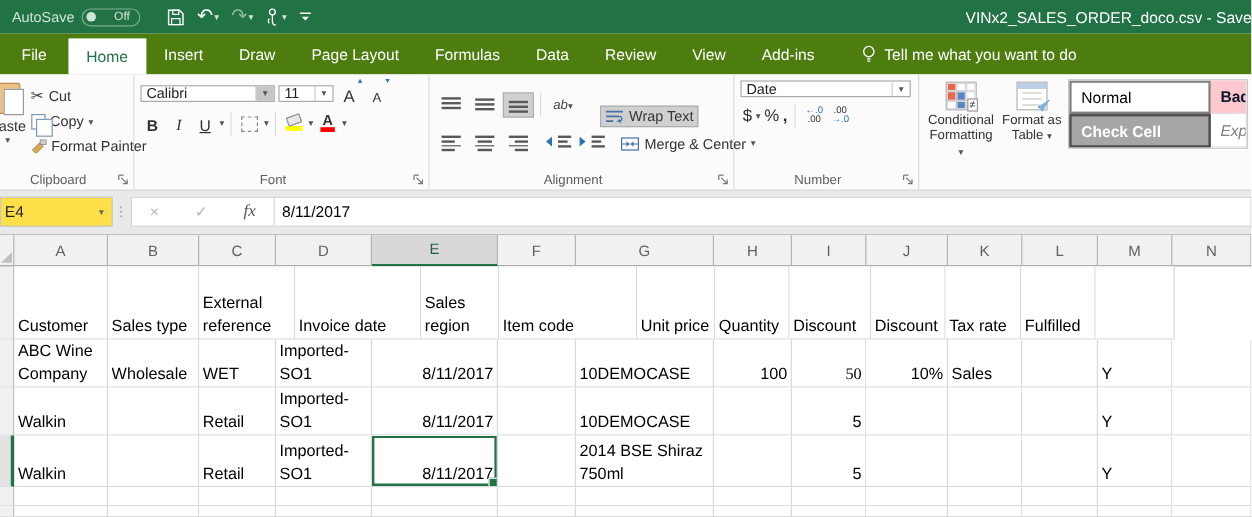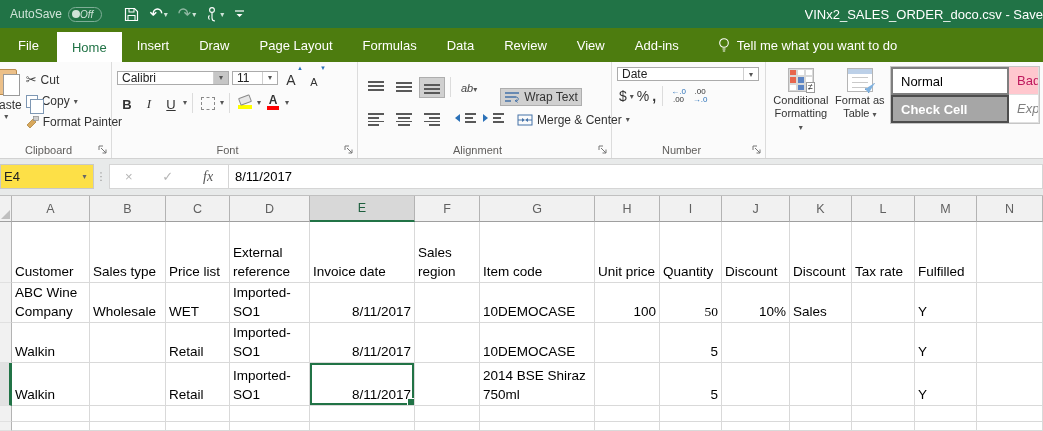--- a/index.html
+++ b/index.html
@@ -4,21 +4,21 @@
 <style>
   * { box-sizing: border-box; margin: 0; padding: 0; }
   html,body { background:#fff; }
   body { font-family: "Liberation Sans", sans-serif; }
   #app { position:relative; width:1043px; height:431px; overflow:hidden; background:#fff; }
 
   
   .titlebar { height:28px; background:#217346; display:flex; align-items:center; color:#fff; }
   .autosave { display:flex; align-items:center; gap:6px; margin-left:10px; }
   .autosave-label { font-size:12px; color:#cfe3d8; }
-  .autosave-pill { display:flex; align-items:center; gap:0; border:1px solid #7fae97; border-radius:8px; padding:1px 8px 1px 3px; height:15px;font-style:italic; }
+  .autosave-pill { display:flex; align-items:center; gap:15px; border:1px solid #7fae97; border-radius:8px; padding:1px 8px 1px 3px; height:15px; }
   .autosave-dot { width:8px; height:8px; border-radius:50%; background:#cfe3d8; }
   .autosave-state { font-size:10px; color:#cfe3d8; }
   .qat { display:flex; align-items:center; gap:2px; margin-left:18px; }
   .qat-btn { display:flex; align-items:center; padding:2px 4px; height:24px; cursor:default; }
   .qat-caret { font-size:8px; color:#cfe3d8; margin-left:1px; }
   .glyph-undo { font-size:16px; line-height:14px; color:#fff; }
   .glyph-redo { font-size:16px; line-height:14px; color:#8fb8a2; }
   .title-text { margin-left:auto; font-size:13px; color:#fff; white-space:nowrap; overflow:hidden; }
 
   
@@ -105,21 +105,21 @@
   .cf-icon { width:26px; height:24px; display:grid; grid-template-columns:1fr 1fr 1fr; grid-auto-rows:1fr; border:1px solid #b5b5b5; background:#fff; position:relative; margin-bottom:2px; }
   .cf-icon b { border:0.5px solid #d9d9d9; }
   .cf-r { background:#e8664e; } .cf-b { background:#5b84c4; }
   .cf-neq { position:absolute; right:-2px; bottom:-2px; background:#fff; border:1px solid #999; font-size:9px; line-height:9px; padding:0 1px; font-style:normal; }
   .fat-icon { width:26px; height:24px; border:1px solid #b5b5b5; background:linear-gradient(#bcd0e8 25%, #fff 25%); position:relative; margin-bottom:2px; }
   .fat-icon::after { content:""; position:absolute; left:4px; right:4px; top:8px; height:1px; background:#c9c9c9; box-shadow:0 5px 0 #c9c9c9, 0 10px 0 #c9c9c9; }
   .brush { position:absolute; right:-3px; bottom:-2px; width:10px; height:10px; background:#7fb2e0; clip-path:polygon(100% 0, 40% 100%, 0 60%); border:1px solid #4a7dae; }
   .gallery { flex:1; border:1px solid #c6c6c6; background:#fff; display:grid; grid-template-columns:118px 1fr; grid-template-rows:1fr 1fr; overflow:hidden; min-width:150px; margin-top:1px; height:58px; }
   .gcell { display:flex; align-items:center; padding:0 8px; font-size:13px; border-right:1px solid #e0e0e0; border-bottom:1px solid #e0e0e0; white-space:nowrap; overflow:hidden; cursor:default; }
   .gcell.normal { border:2px solid #7f7f7f; background:#fff; color:#000; }
-  .gcell.bad { background:#ffc7ce; color:#be185d; }
+  .gcell.bad { background:#ffc7ce; color:#0f172a;font-weight:bold; }
   .gcell.check { background:#a6a6a6; color:#fff; font-weight:bold; border:2px solid #4d4d4d; }
   .gcell.explan { color:#7f7f7f; font-style:italic; }
 
   
   .fbar { height:37px; background:#e8eaea; border-bottom:1px solid #c0c0c0; display:flex; align-items:center; padding:5px 0 6px 0; }
   .namebox { width:94px; height:100%; background:#fde047; border:1px solid #c8c8c8; display:flex; align-items:center; font-size:13px; color:#222; }
   .namebox .val { flex:1; padding-left:3px; }
   .namebox .dd { width:17px; text-align:center; color:#666; font-size:8px; }
   .fbar-dots { width:15px; text-align:center; color:#9a9a9a; font-size:11px; letter-spacing:1px; }
   .fxbox { width:120px; height:100%; background:#fff; border:1px solid #d5d5d5; display:flex; align-items:center; justify-content:space-around; }
@@ -476,23 +476,20 @@
       </div>
     <div>
         <div class="sheetrow" style="height: 61px;">
           <span class="rowhdr"></span>
           <div class="cell" style="width: 78px;">
             <span class="t">Customer</span>
           </div>
           <div class="cell" style="width: 76px;">
             <span class="t">Sales type</span>
           </div>
-          <div class="cell" style="width: 64px;">
-            <span class="t">Price list</span>
-          </div>
           <div class="cell" style="width: 80px;">
             <span class="t">External reference</span>
           </div>
           <div class="cell" style="width: 105px;">
             <span class="t">Invoice date</span>
           </div>
           <div class="cell" style="width: 65px;">
             <span class="t">Sales region</span>
           </div>
           <div class="cell" style="width: 115px;">

